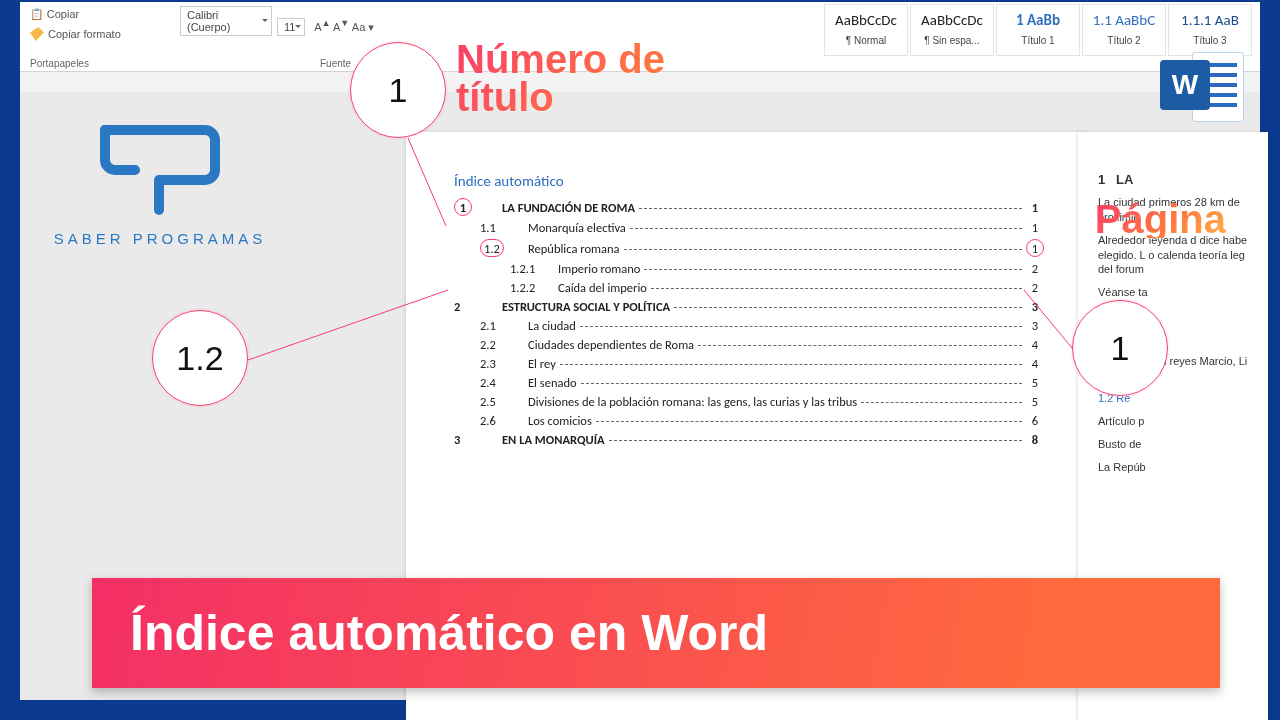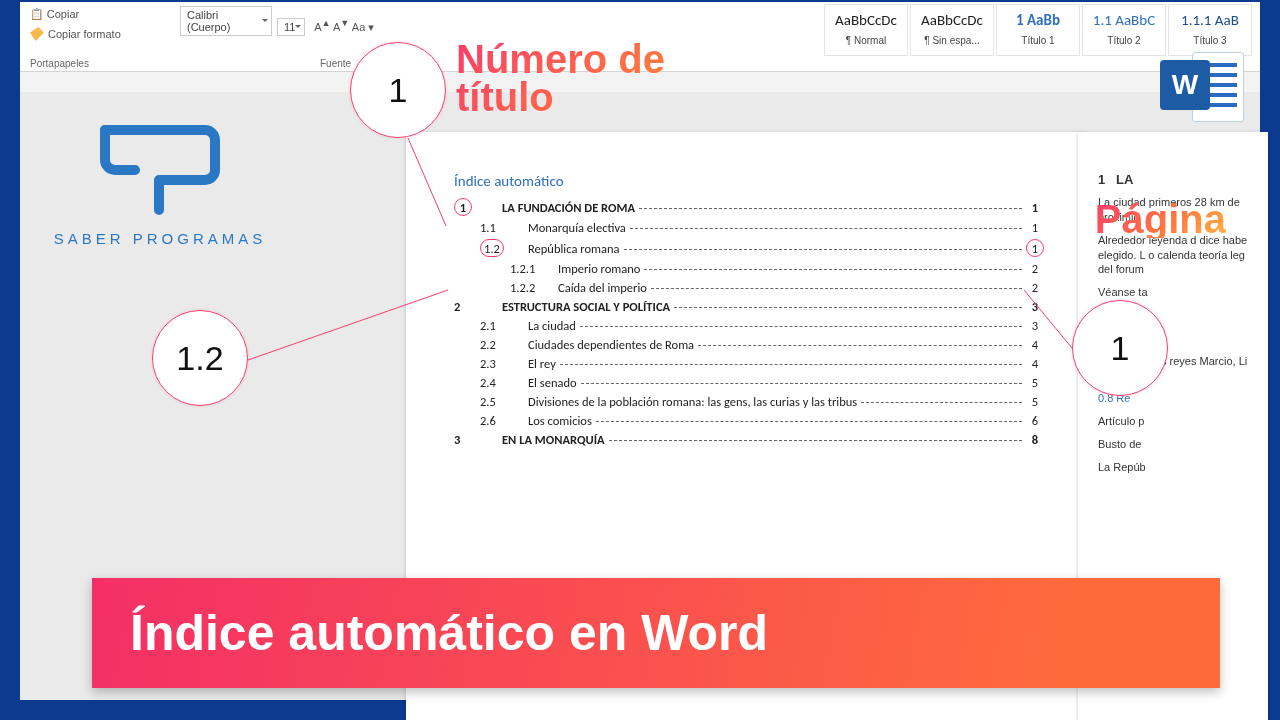--- a/index.html
+++ b/index.html
@@ -206,21 +206,21 @@
     </div>
 
     <div class="page2">
       <h4><span>1</span>&nbsp;&nbsp;&nbsp;<span>LA</span></h4>
       <p>La ciudad primeros 28 km de proximid</p>
       <p>Alrededor leyenda d dice habe elegido. L o calenda teoría leg del forum</p>
       <p>Véanse ta</p>
       <p class="h">1.1    M</p>
       <p style="font-style:italic">Artículo p</p>
       <p>La nacien Los reyes Marcio, Li Tarquinio</p>
-      <p class="h">0.8    Re</p>
+      <p class="h">1.2    Re</p>
       <p>Artículo p</p>
       <p>Busto de</p>
       <p>La Repúb</p>
     </div>
   </div>
 </div>
 
 <div class="sp-logo">
   <svg class="sp-mark" viewBox="0 0 150 110">
     <path d="M20 20 h100 a10 10 0 0 1 10 10 v30 a10 10 0 0 1 -10 10 h-46 v30" fill="none" stroke="#2a78c4" stroke-width="10" stroke-linecap="round" stroke-linejoin="round"></path>

